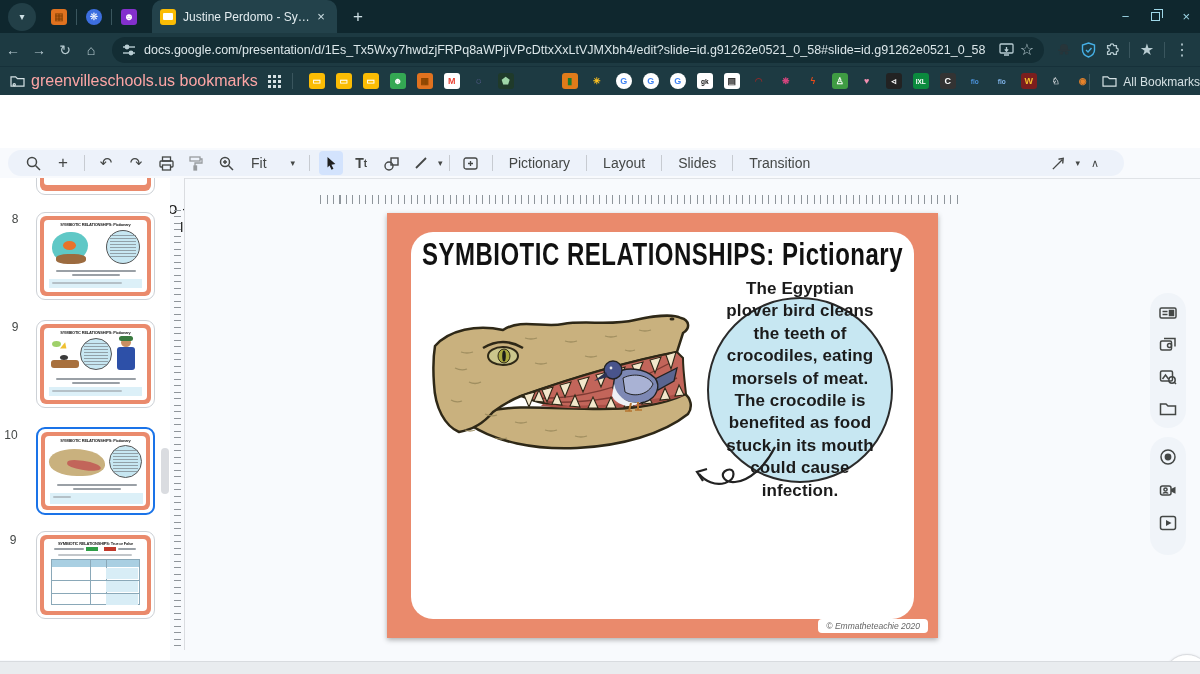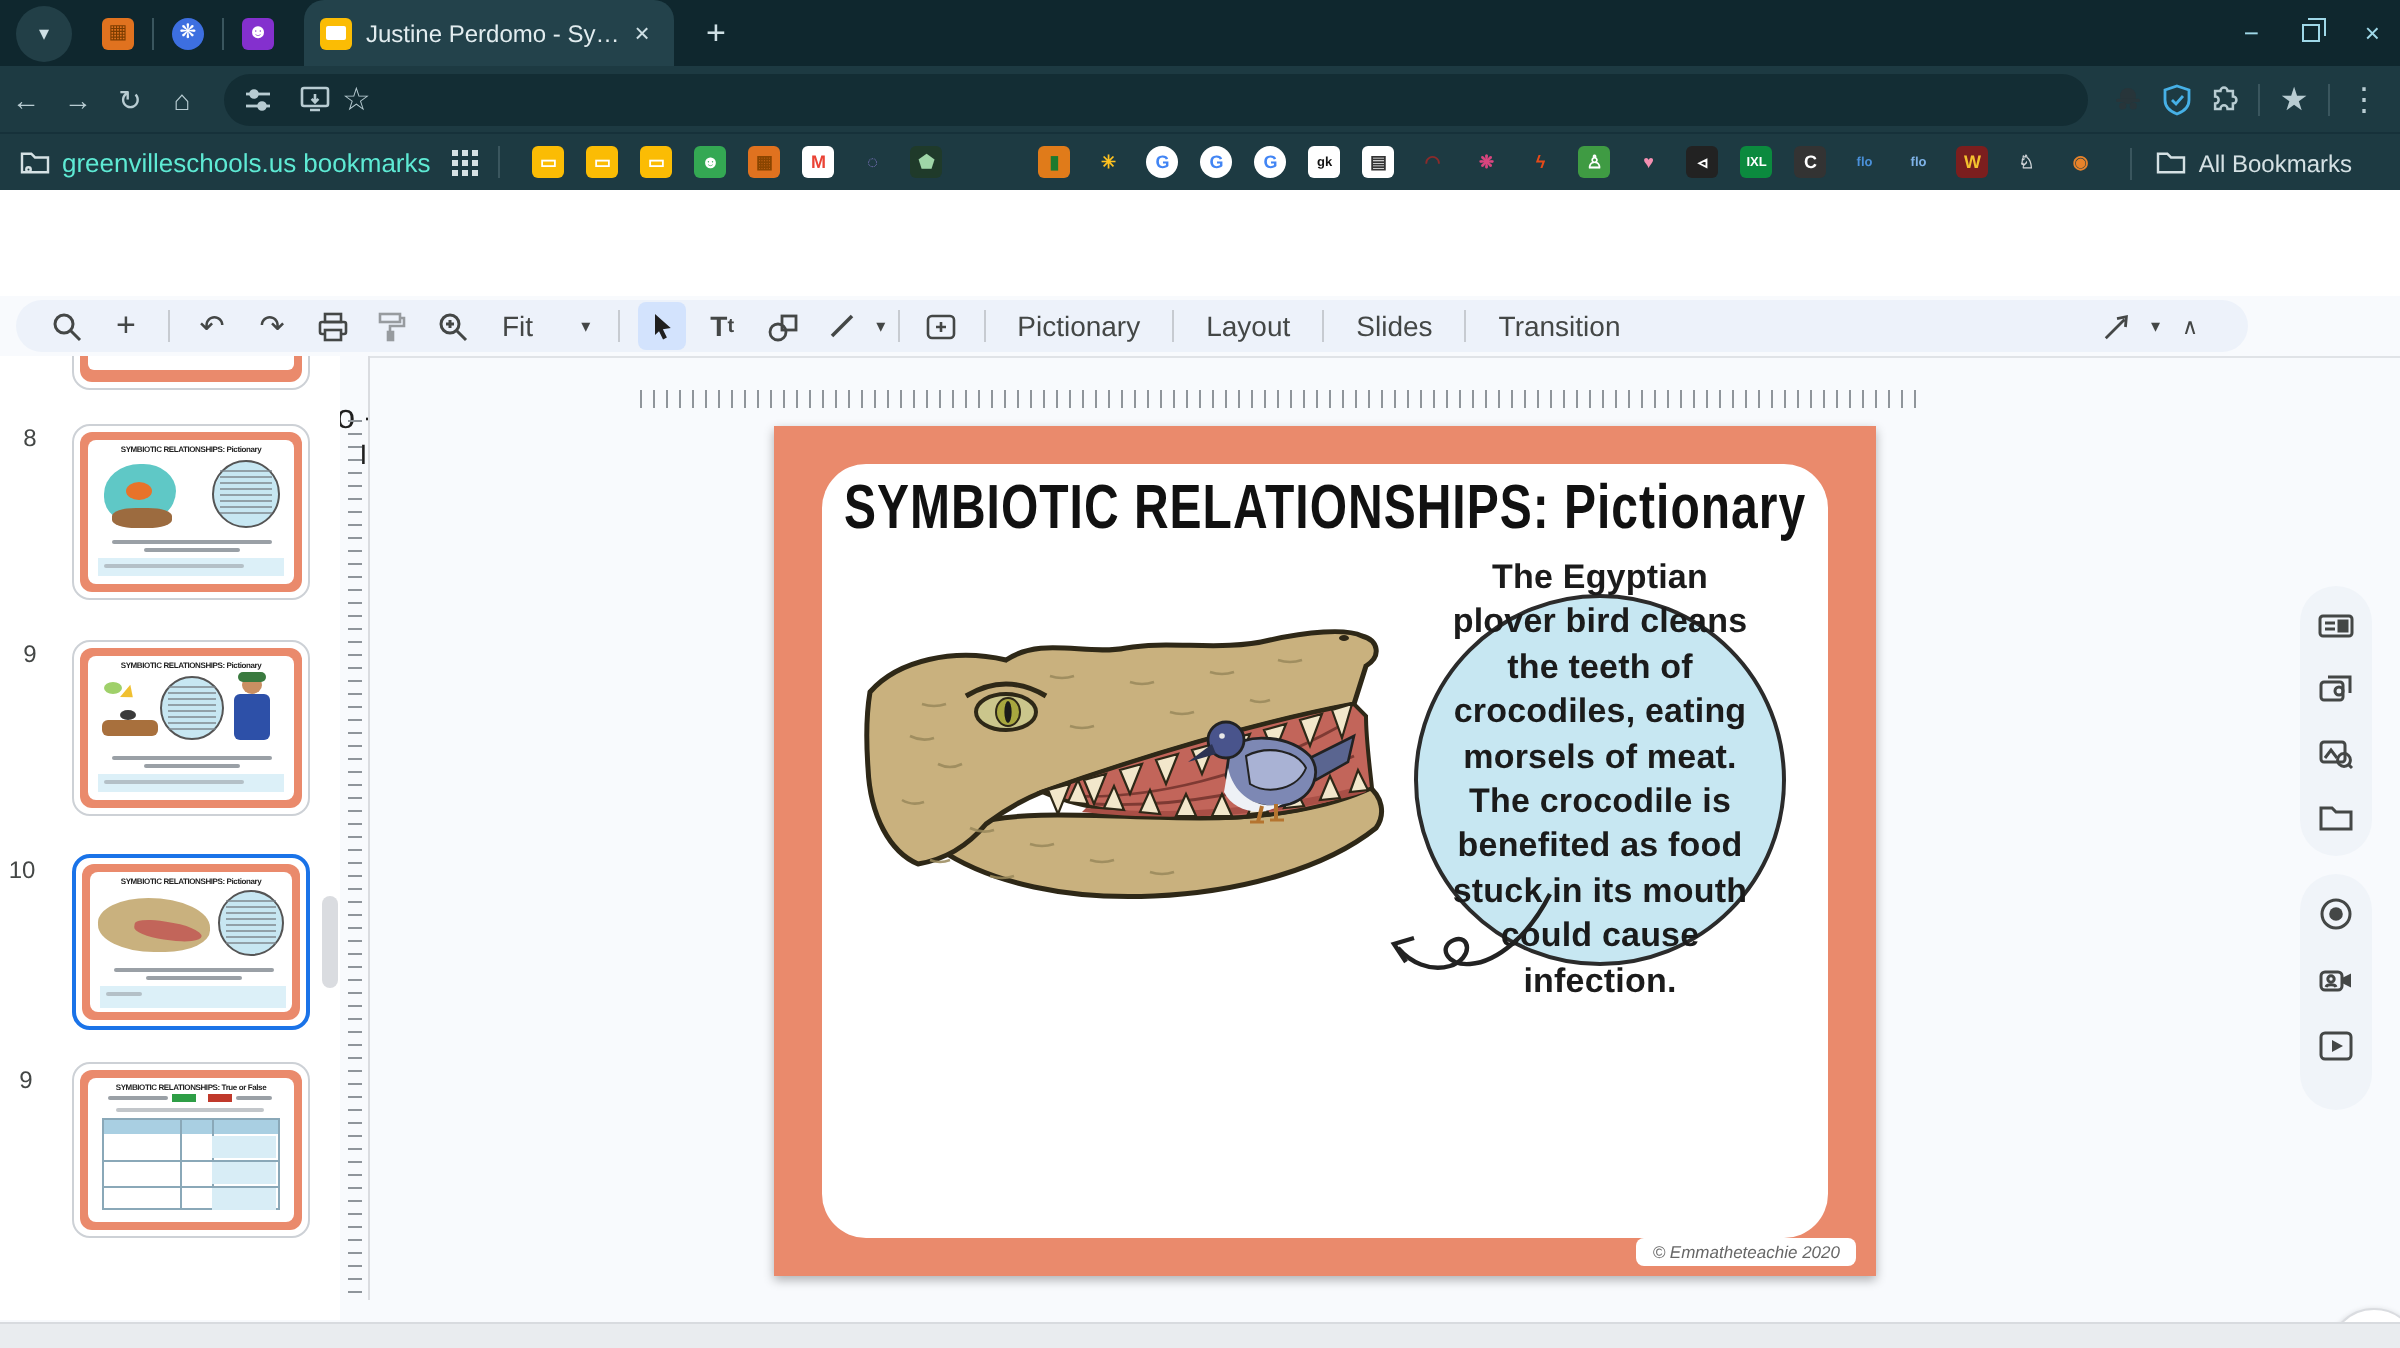--- a/index.html
+++ b/index.html
@@ -24,26 +24,26 @@
   #tab-fav::after { content:""; position:absolute; left:3px; top:4px; width:10px; height:7px; background:#fff; border-radius:1px; }
   .tab-close { color:#cfe0e5; font-size:13px; width:16px; height:16px; border-radius:50%; }
   #newtab { color:#cfe0e5; font-size:17px; width:26px; height:26px; border-radius:50%; margin-left:8px; }
   #wincontrols { position:absolute; right:10px; top:0; height:33px; display:flex; align-items:center; gap:22px; color:#9fd8e8; }
   .winbtn { font-size:13px; }
   .restore-glyph { width:9px; height:9px; border:1.6px solid #9fd8e8; position:relative; }
   .restore-glyph::before { content:""; position:absolute; left:2px; top:-4px; width:8px; height:8px; border:1.6px solid #9fd8e8; border-left:none; border-bottom:none; }
   #urlpill { height:26px; background:#132d34; border-radius:14px; flex:1; margin:0 8px; display:flex; align-items:center; padding:0 10px; min-width:0; }
   #url-text { color:#dbe6e9; font-size:12.5px; white-space:nowrap; overflow:hidden; flex:1; }
   .nav-ico { color:#b8ccd2; }
-  #bookbar .bm-label { color:#5eead4; font-size:13px; margin:0 6px; white-space:nowrap; }
+  #bookbar .bm-label { color:#fca5a5; font-size:16px; margin:0 6px; white-space:nowrap; }
   #favicons { display:flex; align-items:center; gap:11px; margin-left:10px; }
   .fav { width:16px; height:16px; border-radius:3px; font-size:9px; font-weight:bold; display:flex; align-items:center; justify-content:center; flex:none; }
   .fav.circle { border-radius:50%; }
   .bm-sep { width:1px; height:16px; background:#3a565e; margin:0 6px; }
-  #allbm { position:absolute; right:24px; top:0; height:29px; display:flex; align-items:center; gap:6px; color:#d5e1e4; font-size:12px; }
+  #allbm { position:absolute; right:0; top:0; height:29px; display:flex; align-items:center; gap:6px; color:#d5e1e4; font-size:12px; }
 
   
   #appheader { position:absolute; left:0; top:95px; width:1200px; height:53px; background:#fff; }
   #slides-logo { position:absolute; left:13px; top:102px; width:27px; height:36px; background:#F4B400; border-radius:3px; }
   #slides-logo::after { content:""; position:absolute; left:6px; top:18px; width:15px; height:10px; border:3px solid #fff; border-radius:1px; }
   #doc-title { position:absolute; left:50px; top:104px; font-size:17px; color:#1f1f1f; white-space:nowrap; }
   .title-ico { position:absolute; top:106px; width:20px; height:20px; color:#444746; font-size:15px; }
   #doc-badge { left:432px; background:#f9c51c; border-radius:4px; }
   #doc-badge::after { content:""; width:10px; height:8px; border:1.8px solid #222; border-radius:1px; transform:rotate(0deg); }
   #menubar { position:absolute; left:48px; top:122px; display:flex; gap:2px; }
@@ -150,20 +150,21 @@
     <span class="ic nav-ico" style="margin-right:8px;">
       <svg width="14" height="14" viewBox="0 0 14 14">
           <g stroke="#b8ccd2" stroke-width="1.4" fill="#b8ccd2">
             <line x1="1" y1="4" x2="13" y2="4"></line>
             <circle cx="5" cy="4" r="1.7"></circle>
             <line x1="1" y1="10" x2="13" y2="10"></line>
             <circle cx="9" cy="10" r="1.7"></circle>
           </g>
         </svg>
     </span>
+    <span id="url-text">docs.google.com/presentation/d/1Es_Tx5Wxy7hwdzjFRPq8aWPjiVPcDttxXxLtVJMXbh4/edit?slide=id.g91262e0521_0_58#slide=id.g91262e0521_0_58</span>
     <span class="ic nav-ico" style="margin:0 6px;">
       <svg width="15" height="15" viewBox="0 0 15 15" stroke="#b8ccd2" stroke-width="1.3" fill="none">
           <rect x="1" y="2" width="13" height="9" rx="1"></rect>
           <path d="M5,13 h5 M7.5,5 v4 M5.8,7.4 l1.7,1.8 1.7-1.8"></path>
         </svg>
     </span>
     <span class="ic nav-ico">☆</span>
   </div>
   <span class="ic nav-ico" style="width:24px;">
     <svg width="16" height="16" viewBox="0 0 16 16" fill="#27353a">

